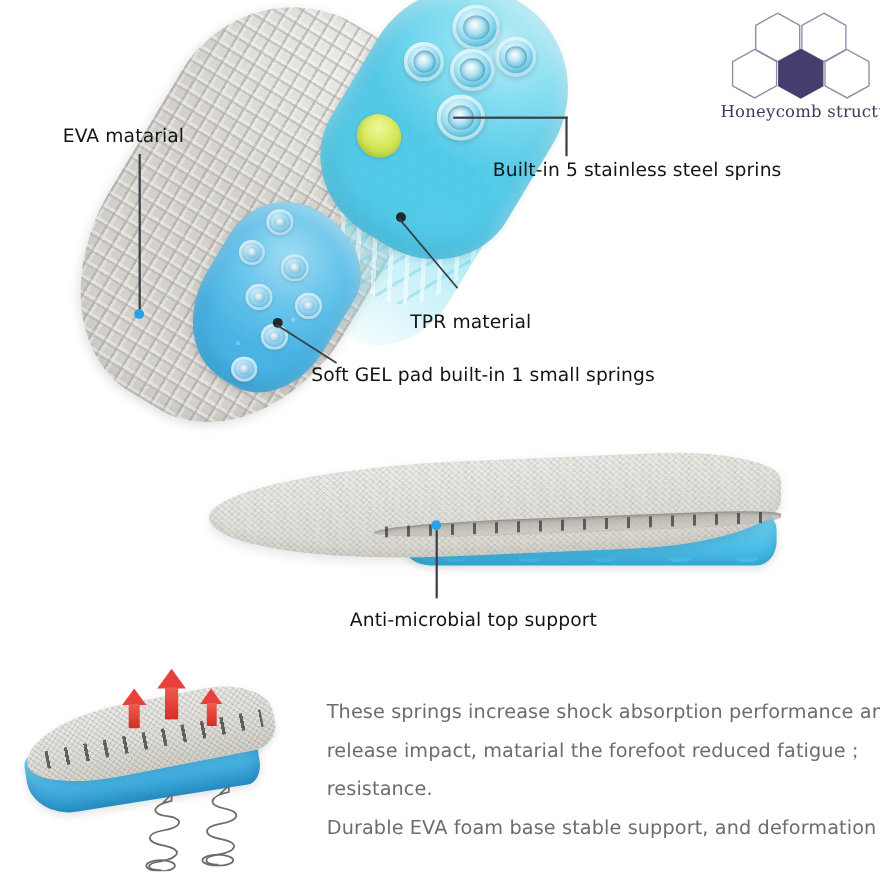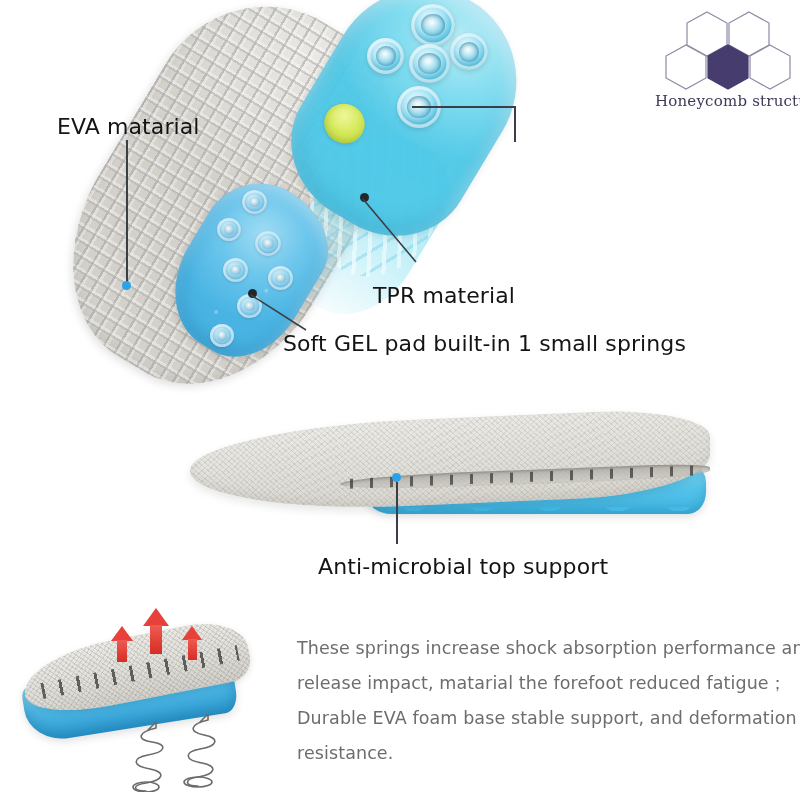--- a/index.html
+++ b/index.html
@@ -4,21 +4,21 @@
 <style>
   html,body{margin:0;padding:0;background:#ffffff;}
   body{width:800px;height:800px;position:relative;overflow:hidden;
        font-family:"DejaVu Sans","Liberation Sans",sans-serif;}
   .stage{position:absolute;inset:0;width:800px;height:800px;background:#fff;}
 
   
   .abs{position:absolute;}
 
   
-  .lbl{position:absolute;color:#141414;font-size:22px;font-weight:400;
+  .lbl{position:absolute;color:#141414;font-size:17px;font-weight:400;
        letter-spacing:.1px;white-space:nowrap;
        font-family:"DejaVu Sans","Liberation Sans",sans-serif;}
   .lbl-eva{left:57px;top:114px;}
   .lbl-spr{left:448px;top:145px;}
   .lbl-tpr{left:373px;top:283px;}
   .lbl-gel{left:283px;top:331px;}
   .lbl-anti{left:318px;top:554px;}
 
   
   .ln{position:absolute;background:#3a3f46;}
@@ -304,24 +304,25 @@
 
   <div class="dotd" style="left:248px;top:289px;"></div>
   <svg class="abs" style="left:244px;top:288px;" width="80" height="50" viewBox="0 0 80 50">
     <line x1="7" y1="7" x2="62" y2="42" stroke="#3a3f46" stroke-width="1.6"></line>
   </svg>
 
   <div class="dotb" style="left:392px;top:473px;"></div>
   <div class="ln" style="left:396px;top:482px;width:1.6px;height:62px;"></div>
 
   <div class="lbl lbl-eva">EVA matarial</div>
+  <div class="lbl lbl-spr">Built-in 5 stainless steel sprins</div>
   <div class="lbl lbl-tpr">TPR material</div>
   <div class="lbl lbl-gel">Soft GEL pad built-in 1 small springs</div>
   <div class="lbl lbl-anti">Anti-microbial top support</div>
 
   <div class="para">
     <div>These springs increase shock absorption performance and</div>
     <div>release impact, matarial the forefoot reduced fatigue；</div>
+    <div>resistance.</div>
     <div>Durable EVA foam base stable support, and deformation</div>
-    <div>resistance.</div>
   </div>
 
 </div>
 
 </body></html>

